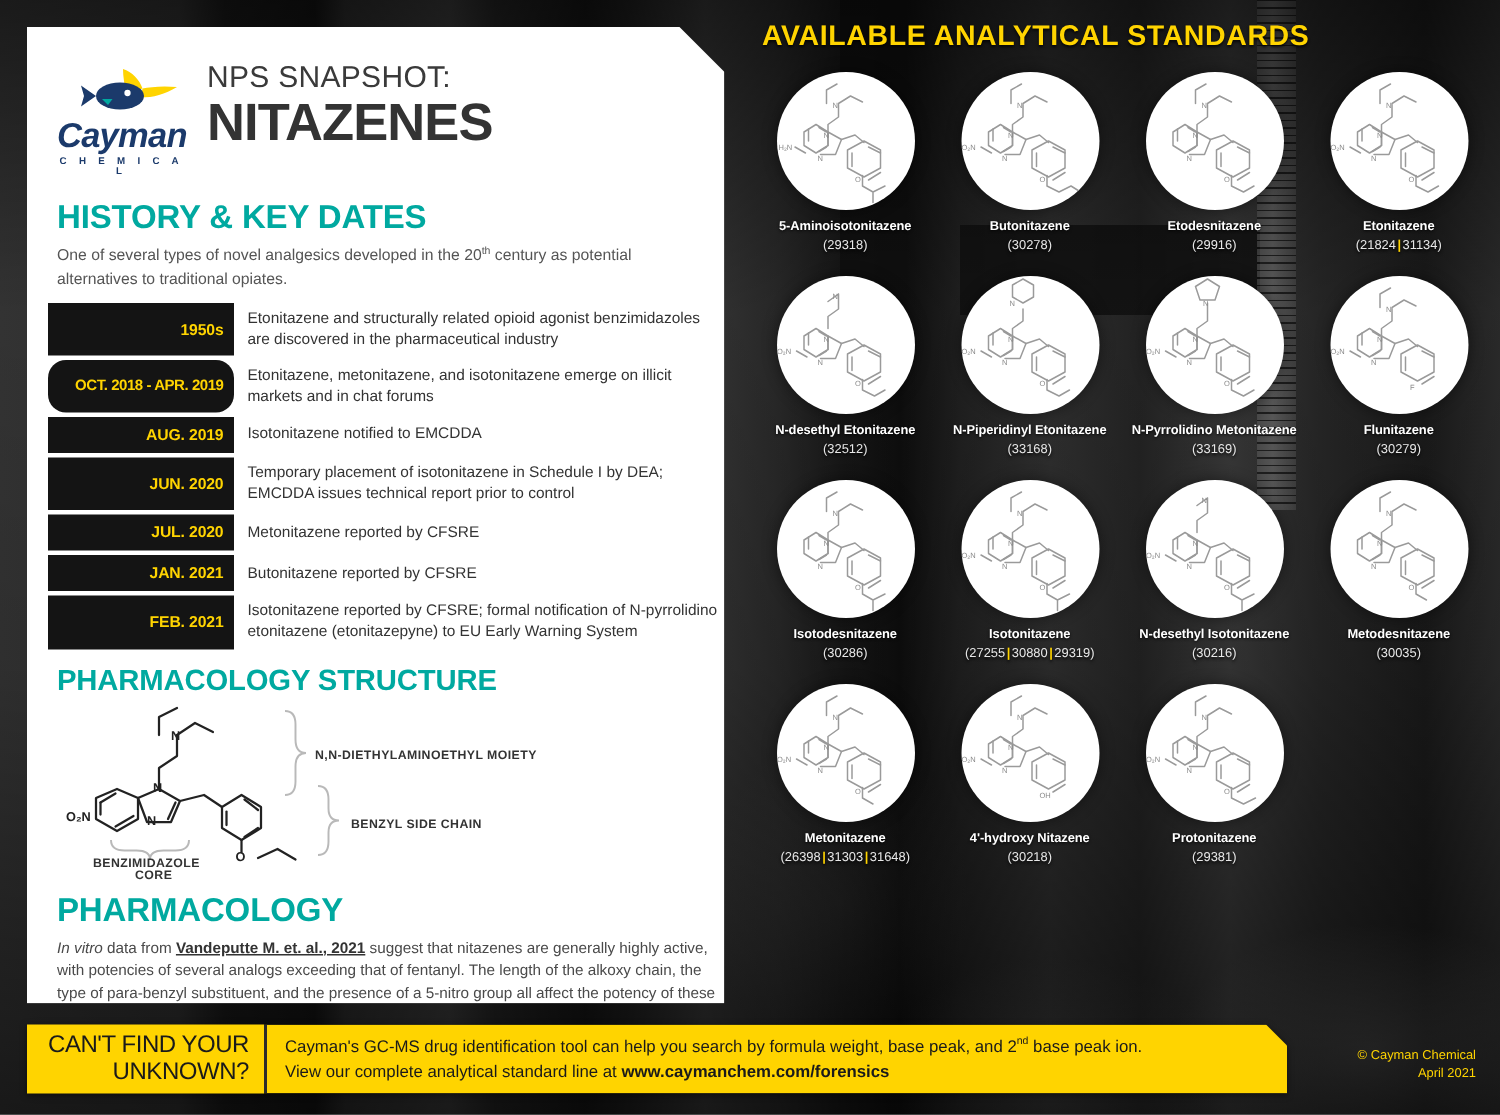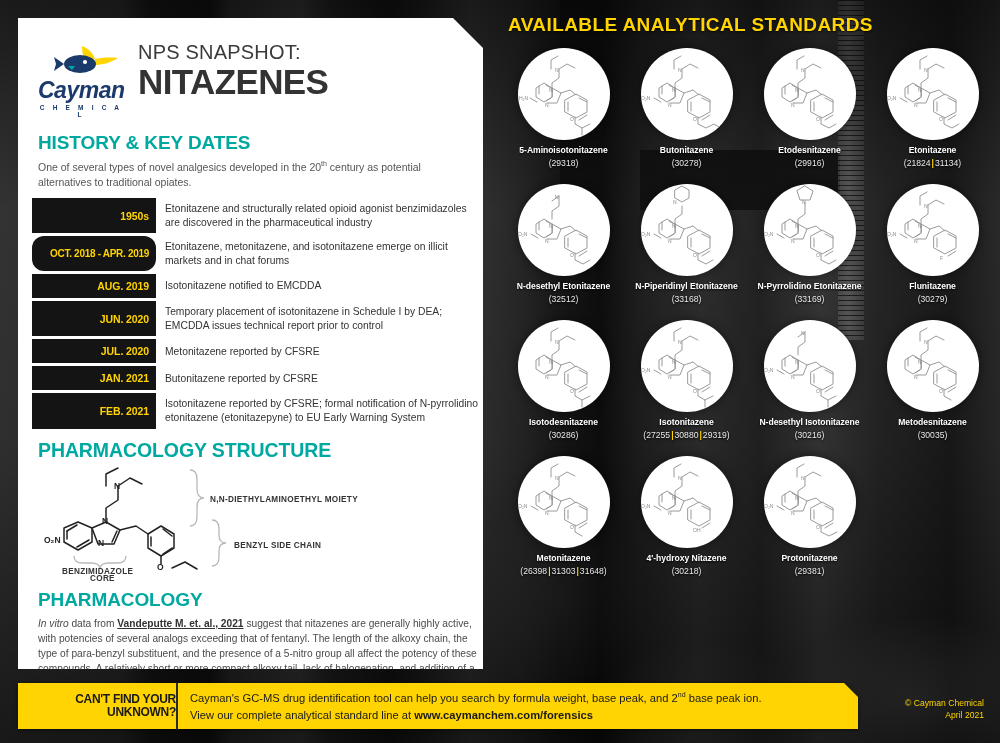--- a/index.html
+++ b/index.html
@@ -68,21 +68,21 @@
   .logo-word { font-weight: bold; font-style: italic; font-size: 23px;
                color:#1b3a6b; letter-spacing:-.5px; line-height:1; margin-top:1px;}
   .logo-sub { font-size: 6.5px; letter-spacing: 3.2px; color:#1b3a6b;
               text-align:center; margin-top:2px; font-weight:bold;}
   .titles { padding-top: 2px; }
   .t-small { font-size: 20px; color:#3a3a3a; letter-spacing:.2px; line-height:1.05; }
   .t-big { font-size: 35px; font-weight: bold; color:#333333; letter-spacing:-.6px;
            line-height:1.02; margin-top:1px; }
 
   h2.sect {
-    color:#00a9a0; font-size:19px; font-weight:bold; letter-spacing:-.1px;
+    color:#00a9a0; font-size:22px; font-weight:bold; letter-spacing:-.1px;
     margin-top: 14px;
   }
   h2.sect.struct { font-size:19.5px; margin-top:10px; }
   .intro { font-size:10.5px; color:#555; line-height:1.45; margin-top:5px; width:430px;}
   .intro sup { font-size:7px; }
 
   
   .timeline { margin-top: 8px; width: 455px; margin-left:-6px;}
   .tl-row { display: flex; align-items: stretch; margin-bottom: 3px; }
   .tl-date {
@@ -143,23 +143,23 @@
   .cell-cat .sep { color:#ffd400; font-weight:bold; padding:0 1px;}
 
   
   .footer {
     position:absolute; left:18px; top:683px; width:840px; height:46px;
     display:flex;
     filter: drop-shadow(0 1px 2px rgba(0,0,0,.5));
   }
   .foot-chip {
     flex:0 0 158px; background:#ffd400; color:#1a1a1a;
-    font-weight:bold; font-size:12px; line-height:1.12;
+    font-weight:normal; font-size:16px; line-height:1.12;
     display:flex; flex-direction:column; align-items:flex-end; justify-content:center;
-    text-align:right; letter-spacing:-.3px;
+    padding-right:10px; text-align:right; letter-spacing:-.3px;
   }
   .foot-body {
     flex:1; background:#ffd400; color:#1a1a1a;
     border-left: 2px solid #2b2b2b;
     display:flex; flex-direction:column; justify-content:center;
     padding-left:12px; gap:3px;
     clip-path: polygon(0 0, calc(100% - 14px) 0, 100% 14px, 100% 100%, 0 100%);
   }
   .foot-line { font-size:11.2px; line-height:1.25; }
   .foot-line sup { font-size:7px; }
@@ -438,21 +438,21 @@
     <text x="27" y="59" font-size="5" fill="#8a8a8a">N</text>
     <path d="M43 45 l9 -3 l6 5" stroke="#9a9a9a" stroke-width="1" fill="none" stroke-linejoin="round" stroke-linecap="round"></path>
     <path d="M47 52 l11 -6 l11 6 l0 12 l-11 6 l-11 -6 Z" stroke="#9a9a9a" stroke-width="1" fill="none" stroke-linejoin="round" stroke-linecap="round"></path>
               <path d="M50 54 l0 9 M61 50 l8 4 M61 72 l8 -5" stroke="#9a9a9a" stroke-width="1" fill="none" stroke-linejoin="round" stroke-linecap="round"></path>
     <path d="M57 69 l0 7 l8 4 l7 -4" stroke="#9a9a9a" stroke-width="1" fill="none" stroke-linejoin="round" stroke-linecap="round"></path>
               <text x="52" y="73" font-size="5" fill="#8a8a8a">O</text>
     <text x="0" y="52" font-size="5" fill="#8a8a8a">O₂N</text>
               <path d="M13 50 l7 4" stroke="#9a9a9a" stroke-width="1" fill="none" stroke-linejoin="round" stroke-linecap="round"></path>
   </svg>
           </div>
-          <div class="cell-name">N-Pyrrolidino Etonitazene</div>
+          <div class="cell-name">N-Pyrrolidino Metonitazene</div>
           <div class="cell-cat">(<span>33169</span>)</div>
         </div>
         <div class="cell">
           <div class="disc">
             <svg width="92" height="92" viewBox="0 0 92 92">
     <path d="M40 8 l-7 4 l0 9 M41 21 l8 -5 l8 4 M41 21 l0 9 l-7 5 l0 8" stroke="#9a9a9a" stroke-width="1" fill="none" stroke-linejoin="round" stroke-linecap="round"></path>
               <text x="37" y="24" font-size="5" fill="#8a8a8a">N</text>
     <path d="M34 40 l-8 -5 l-8 5 l0 9 l8 5 l8 -5 Z" stroke="#9a9a9a" stroke-width="1" fill="none" stroke-linejoin="round" stroke-linecap="round"></path>
     <path d="M21 38 l0 8 M28 53 l5 -3 M33 40 l-5 -3" stroke="#9a9a9a" stroke-width="1" fill="none" stroke-linejoin="round" stroke-linecap="round"></path>
     <path d="M34 40 l9 5 l-4 10 l-10 0 M34 40 l0 9" stroke="#9a9a9a" stroke-width="1" fill="none" stroke-linejoin="round" stroke-linecap="round"></path>

